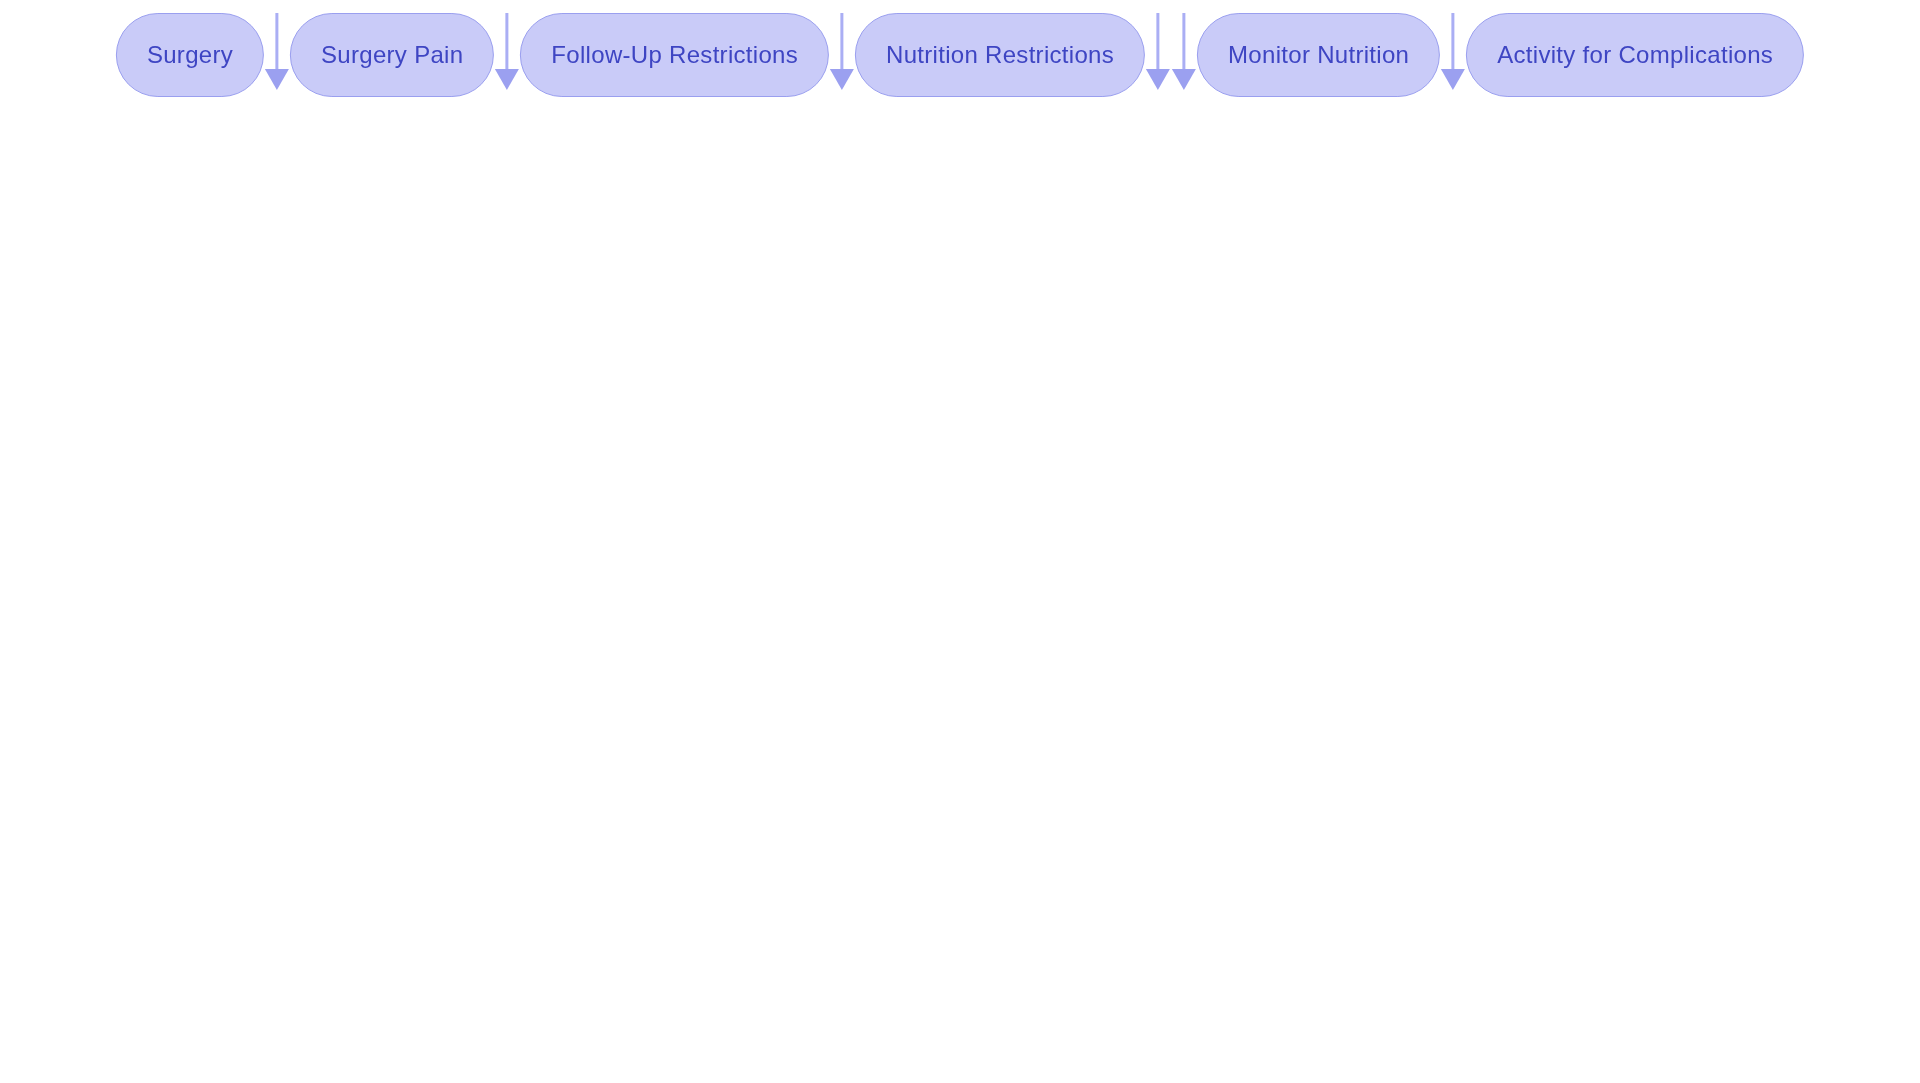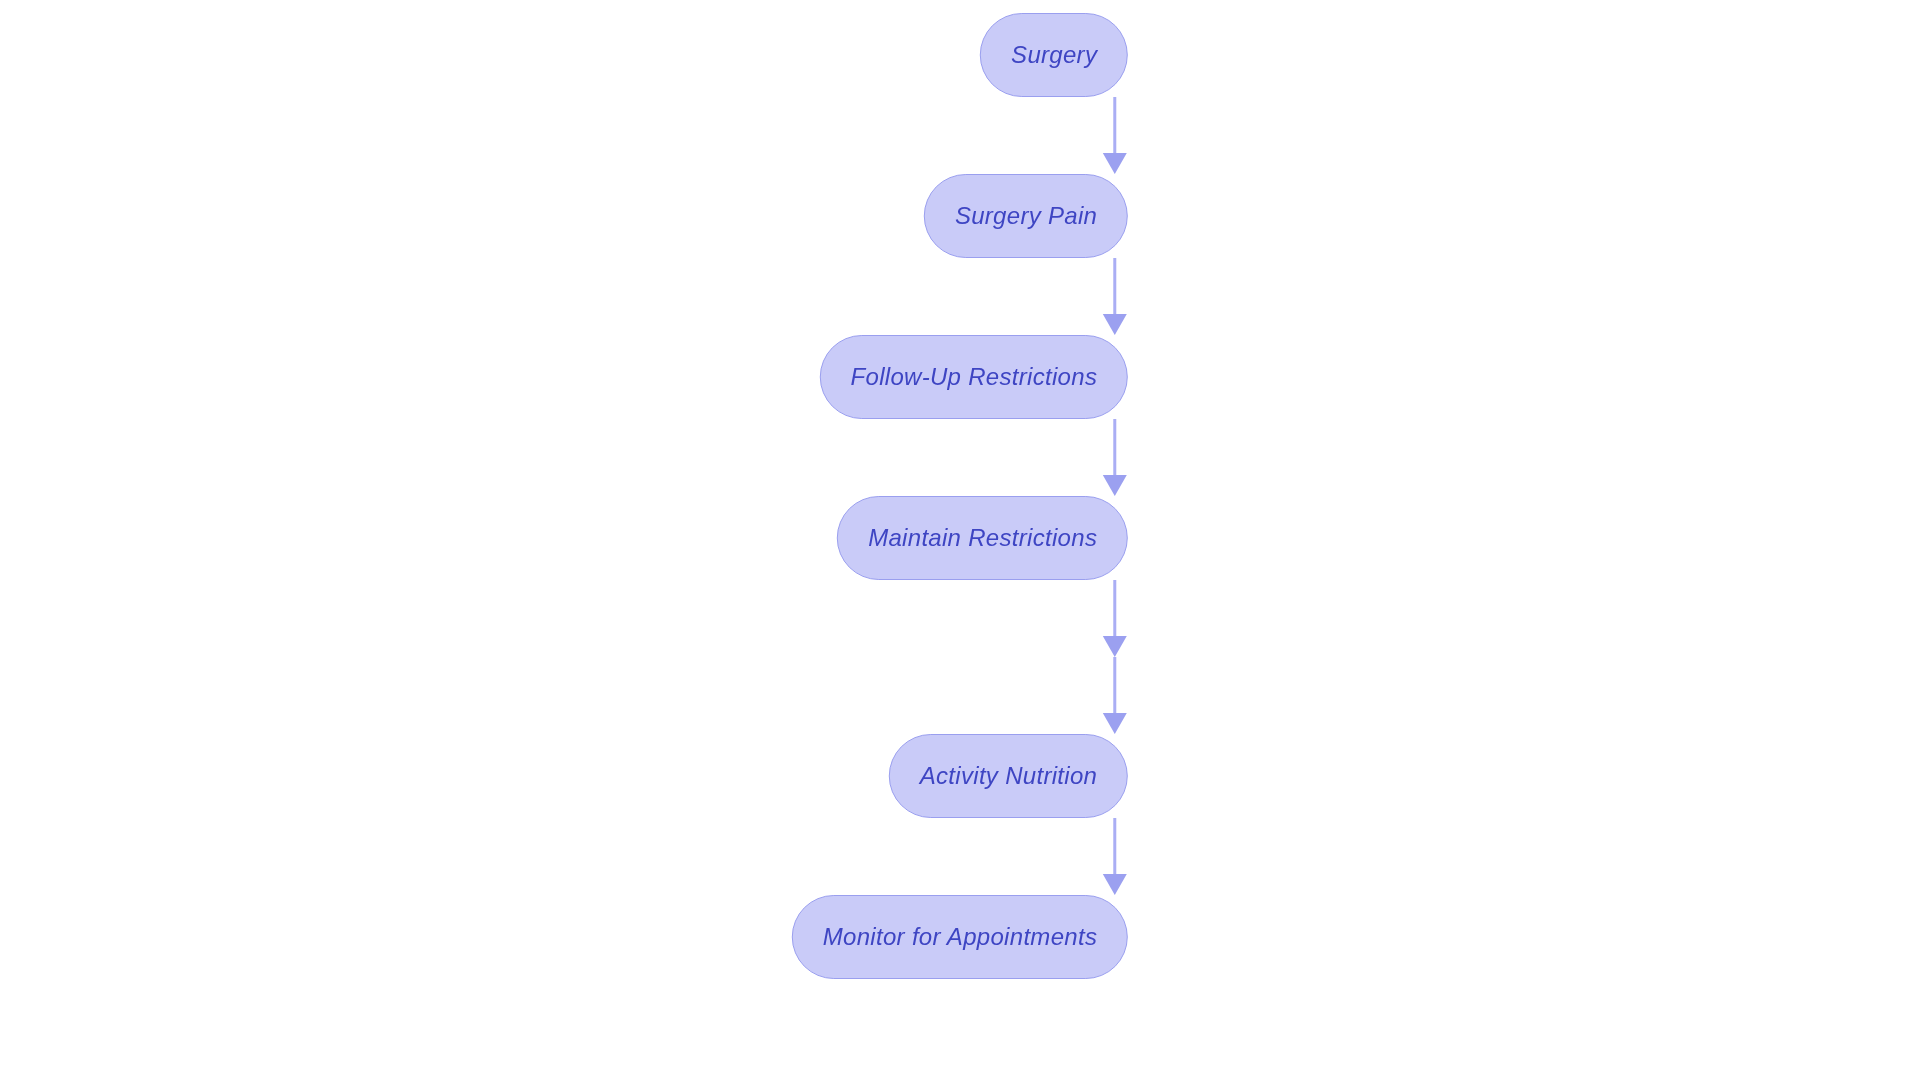--- a/index.html
+++ b/index.html
@@ -18,23 +18,21 @@
     height: 1083px;
     background: #ffffff;
   }
 
   .flowchart {
     position: absolute;
     top: 13px;
     left: 50%;
     transform: translateX(-50%);
     display: flex;
-    flex-direction: column;
-    align-items: flex-end;
-    font-style: italic;
+    align-items: flex-start;
   }
 
   .node {
     height: 84px;
     border-radius: 42px;
     background: #c9cbf8;
     border: 1.5px solid #9a9fef;
     display: flex;
     align-items: center;
     justify-content: center;
@@ -104,41 +102,41 @@
     <div class="node">
       <span class="node-label">Follow-Up Restrictions</span>
     </div>
 
     <div class="arrow">
       <div class="arrow-line"></div>
       <div class="arrow-head"></div>
     </div>
 
     <div class="node">
-      <span class="node-label">Maintain Restrictions</span>
+      <span class="node-label">Nutrition Restrictions</span>
     </div>
 
     <div class="arrow">
       <div class="arrow-line"></div>
       <div class="arrow-head"></div>
     </div>
 
 
     <div class="arrow">
       <div class="arrow-line"></div>
       <div class="arrow-head"></div>
     </div>
 
     <div class="node">
-      <span class="node-label">Activity Nutrition</span>
+      <span class="node-label">Monitor Nutrition</span>
     </div>
 
     <div class="arrow">
       <div class="arrow-line"></div>
       <div class="arrow-head"></div>
     </div>
 
     <div class="node">
-      <span class="node-label">Monitor for Appointments</span>
+      <span class="node-label">Activity for Complications</span>
     </div>
 
   </div>
 </div>
 
 </body></html>

